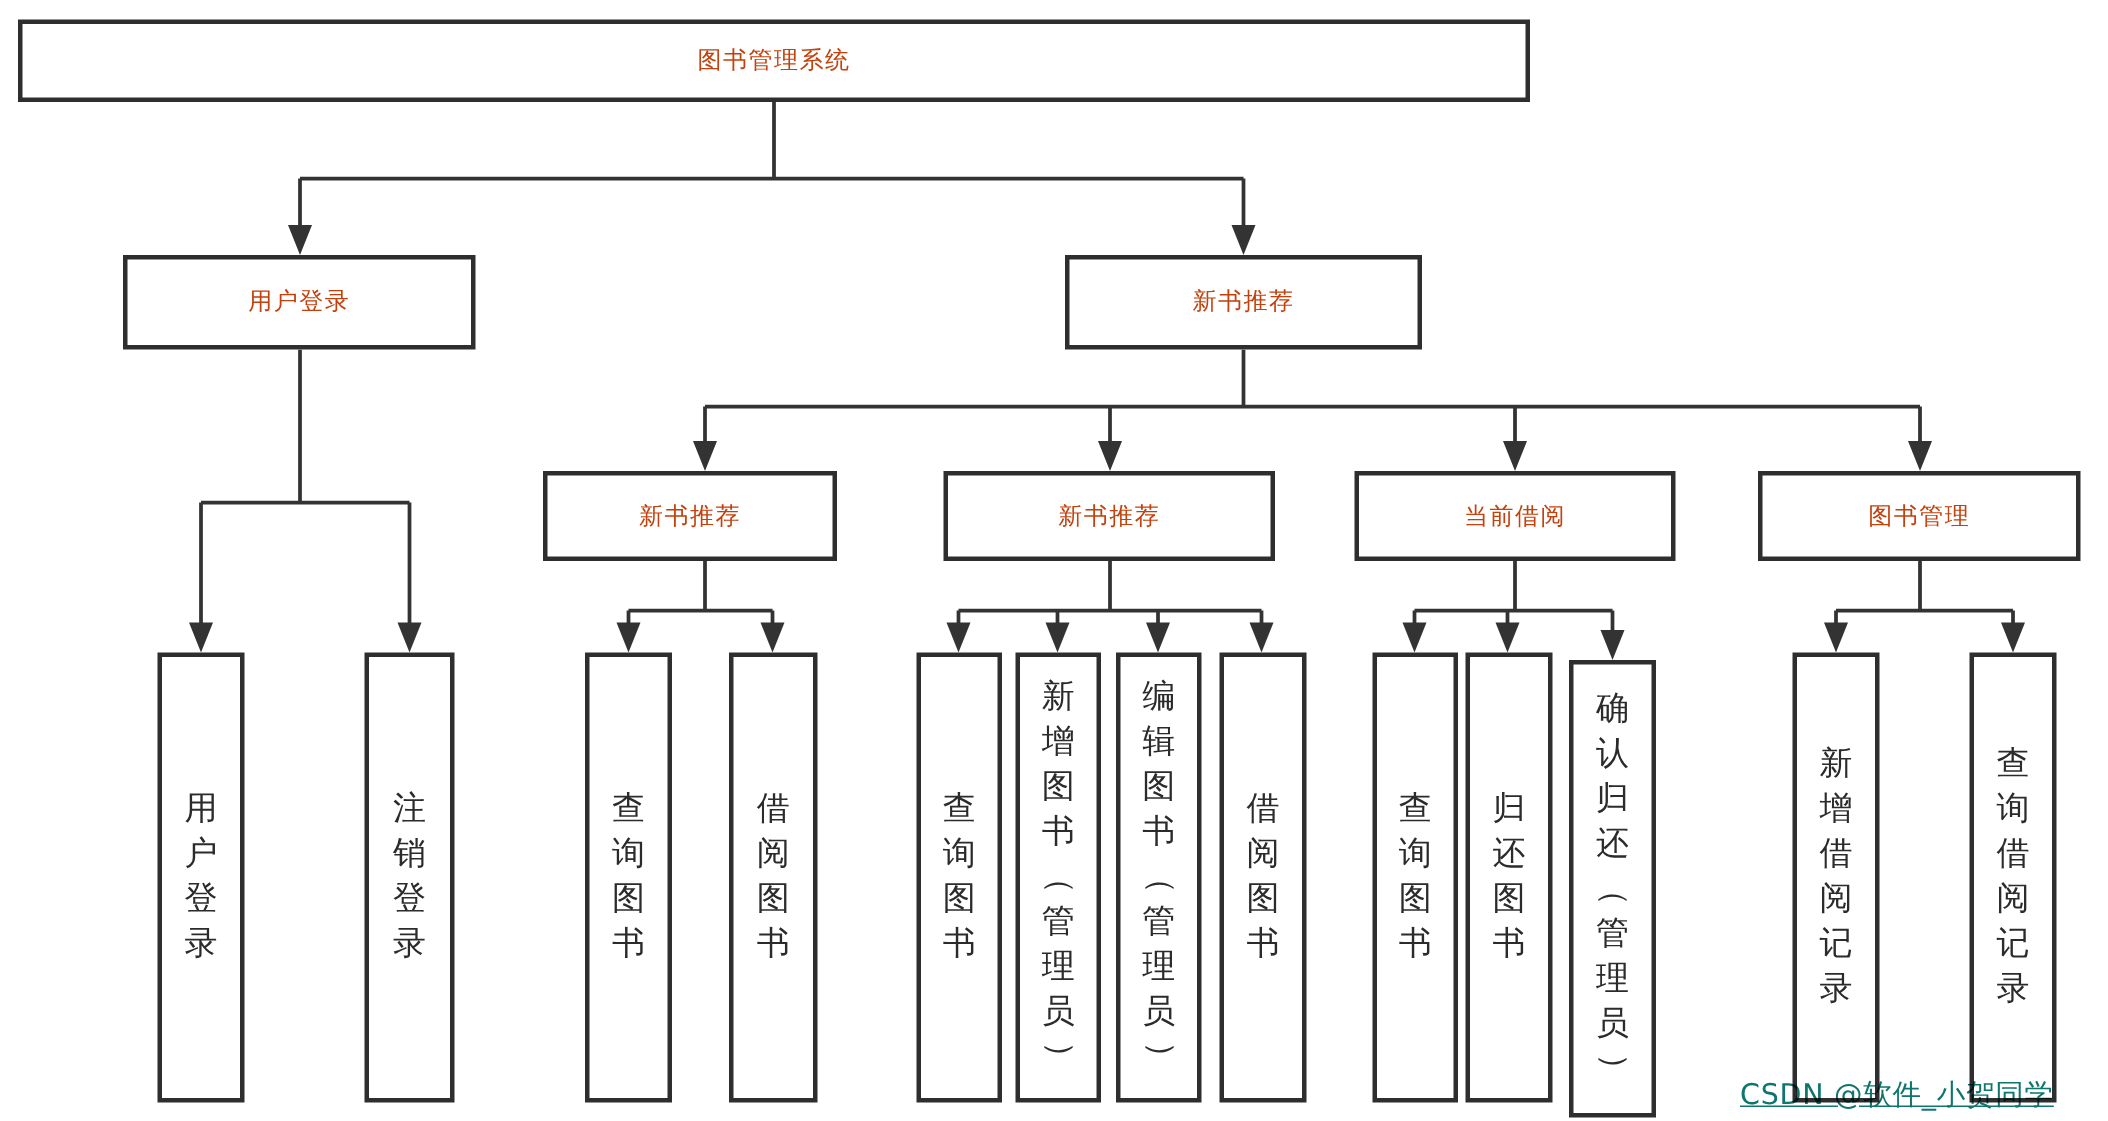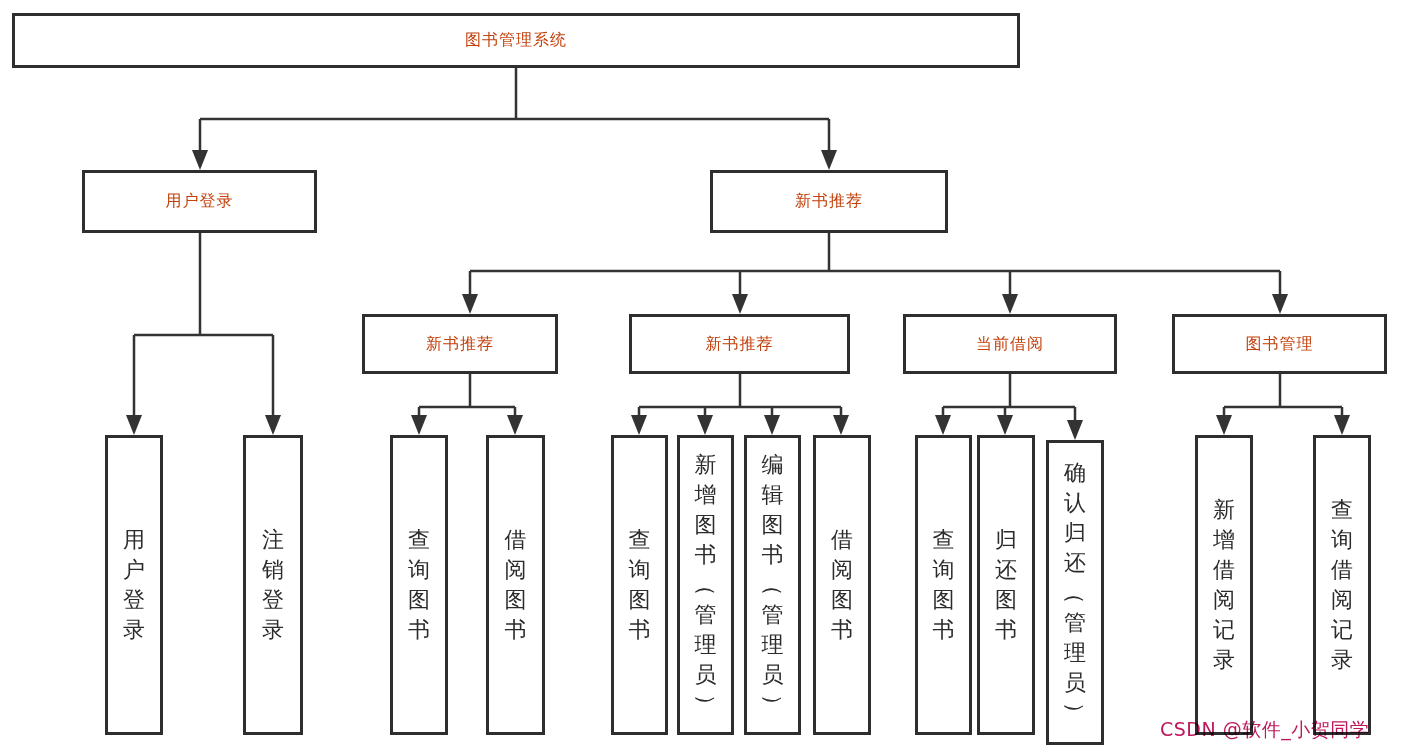--- a/index.html
+++ b/index.html
@@ -22,22 +22,22 @@
     background:#ffffff;border:3px solid #2e2e2e;
     display:flex;flex-direction:column;align-items:center;justify-content:center;
   }
   .vchar{
     display:block;height:30px;line-height:30px;
     font-size:22px;text-align:center;color:#2b2b2b;
   }
   .vrot{transform:rotate(90deg);}
   .watermark{
     position:absolute;z-index:5;left:1160px;top:717px;
-    font-size:19px;color:#be185d;letter-spacing:0.5px;
-    mix-blend-mode:multiply;white-space:nowrap;
+    font-size:19px;color:#0f766e;letter-spacing:0.5px;
+    mix-blend-mode:multiply;white-space:nowrap;text-decoration:underline;
   }
 </style>
 </head>
 <body>
 
 <div class="stage">
 
   <svg class="wires" width="1405" height="747" viewBox="0 0 1405 747">
     <g stroke="#333333" stroke-width="2.5" fill="none">
 

